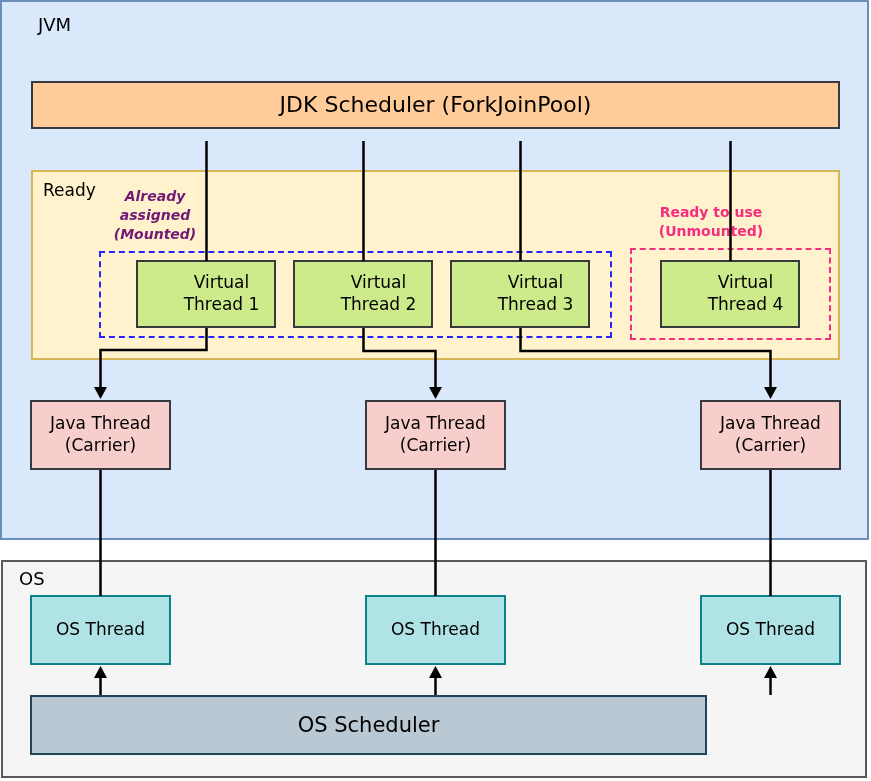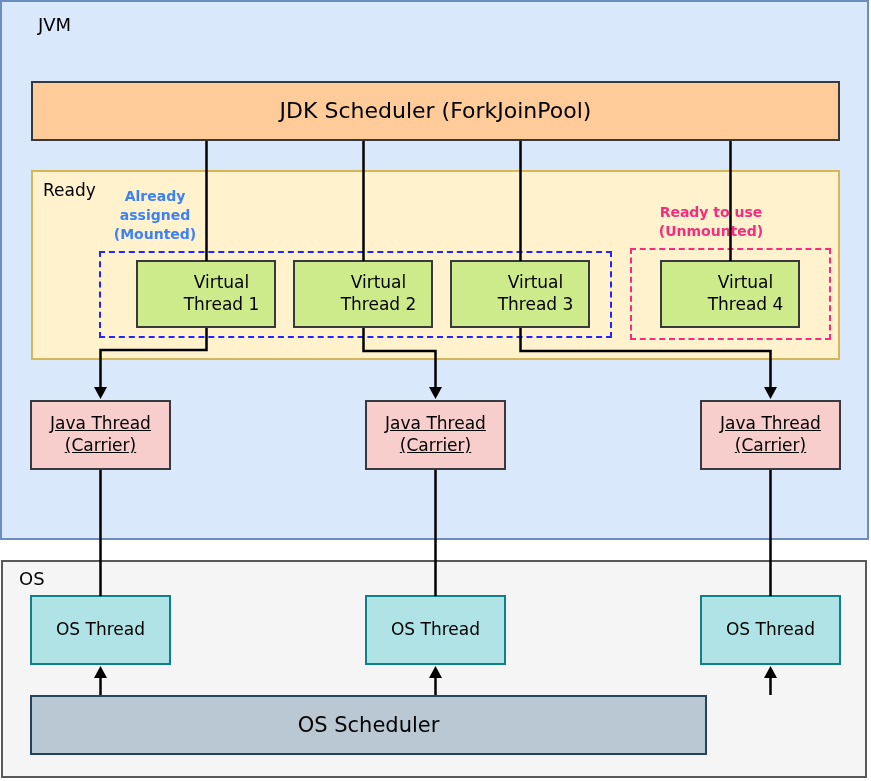--- a/index.html
+++ b/index.html
@@ -17,51 +17,51 @@
     left:1px;top:560px;width:866px;height:218px;
     background:#f5f5f5;border:2px solid #595959;
   }
   .os-label{position:absolute;left:16px;top:6px;font-size:18px;}
   .box{
     position:absolute;box-sizing:border-box;
     display:flex;align-items:center;justify-content:center;
     text-align:center;white-space:pre-line;line-height:1.28;
   }
   .jdk-scheduler{
-    left:31px;top:81px;width:809px;height:60px;
+    left:31px;top:81px;width:809px;height:48px;
     background:#ffcc99;border:2px solid #36393d;font-size:22px;
   }
   .heap{
     left:31px;top:170px;width:809px;height:190px;
     background:#fff2cc;border:2px solid #d6b656;
   }
   .heap-label{position:absolute;left:10px;top:8px;font-size:17px;}
   .dashed-group{position:absolute;box-sizing:border-box;background:transparent;}
   .mounted-group{
     left:99px;top:251px;width:513px;height:87px;
     border:2px dashed #2424ff;
   }
   .unmounted-group{
     left:630px;top:248px;width:201px;height:92px;
     border:2px dashed #f52d7e;
   }
   .caption{
     position:absolute;font-size:14px;font-weight:bold;
     white-space:pre-line;line-height:1.35;
   }
-  .mounted-caption{left:105px;top:187px;width:100px;text-align:center;color:#3b82f6;}
+  .mounted-caption{left:105px;top:187px;width:100px;text-align:center;color:#701a75;font-style:italic;}
   .unmounted-caption{left:631px;top:203px;width:160px;text-align:center;color:#f52d7e;}
   .vthread{
     width:140px;height:68px;top:260px;
     background:#cdeb8b;border:2px solid #36393d;font-size:17px;padding-left:31px;
   }
   .vt1{left:136px;} .vt2{left:293px;} .vt3{left:450px;} .vt4{left:660px;}
   .jthread{
     width:141px;height:70px;top:400px;
-    background:#f8cecc;border:2px solid #36393d;font-size:17px;text-decoration:underline;
+    background:#f8cecc;border:2px solid #36393d;font-size:17px;
   }
   .jt1{left:30px;} .jt2{left:365px;} .jt3{left:700px;}
   .osthread{
     width:141px;height:70px;top:595px;
     background:#b0e3e6;border:2px solid #0e8088;font-size:17px;
   }
   .ot1{left:30px;} .ot2{left:365px;} .ot3{left:700px;}
   .os-scheduler{
     left:30px;top:695px;width:677px;height:60px;
     background:#bac8d3;border:2px solid #23445d;font-size:21px;

